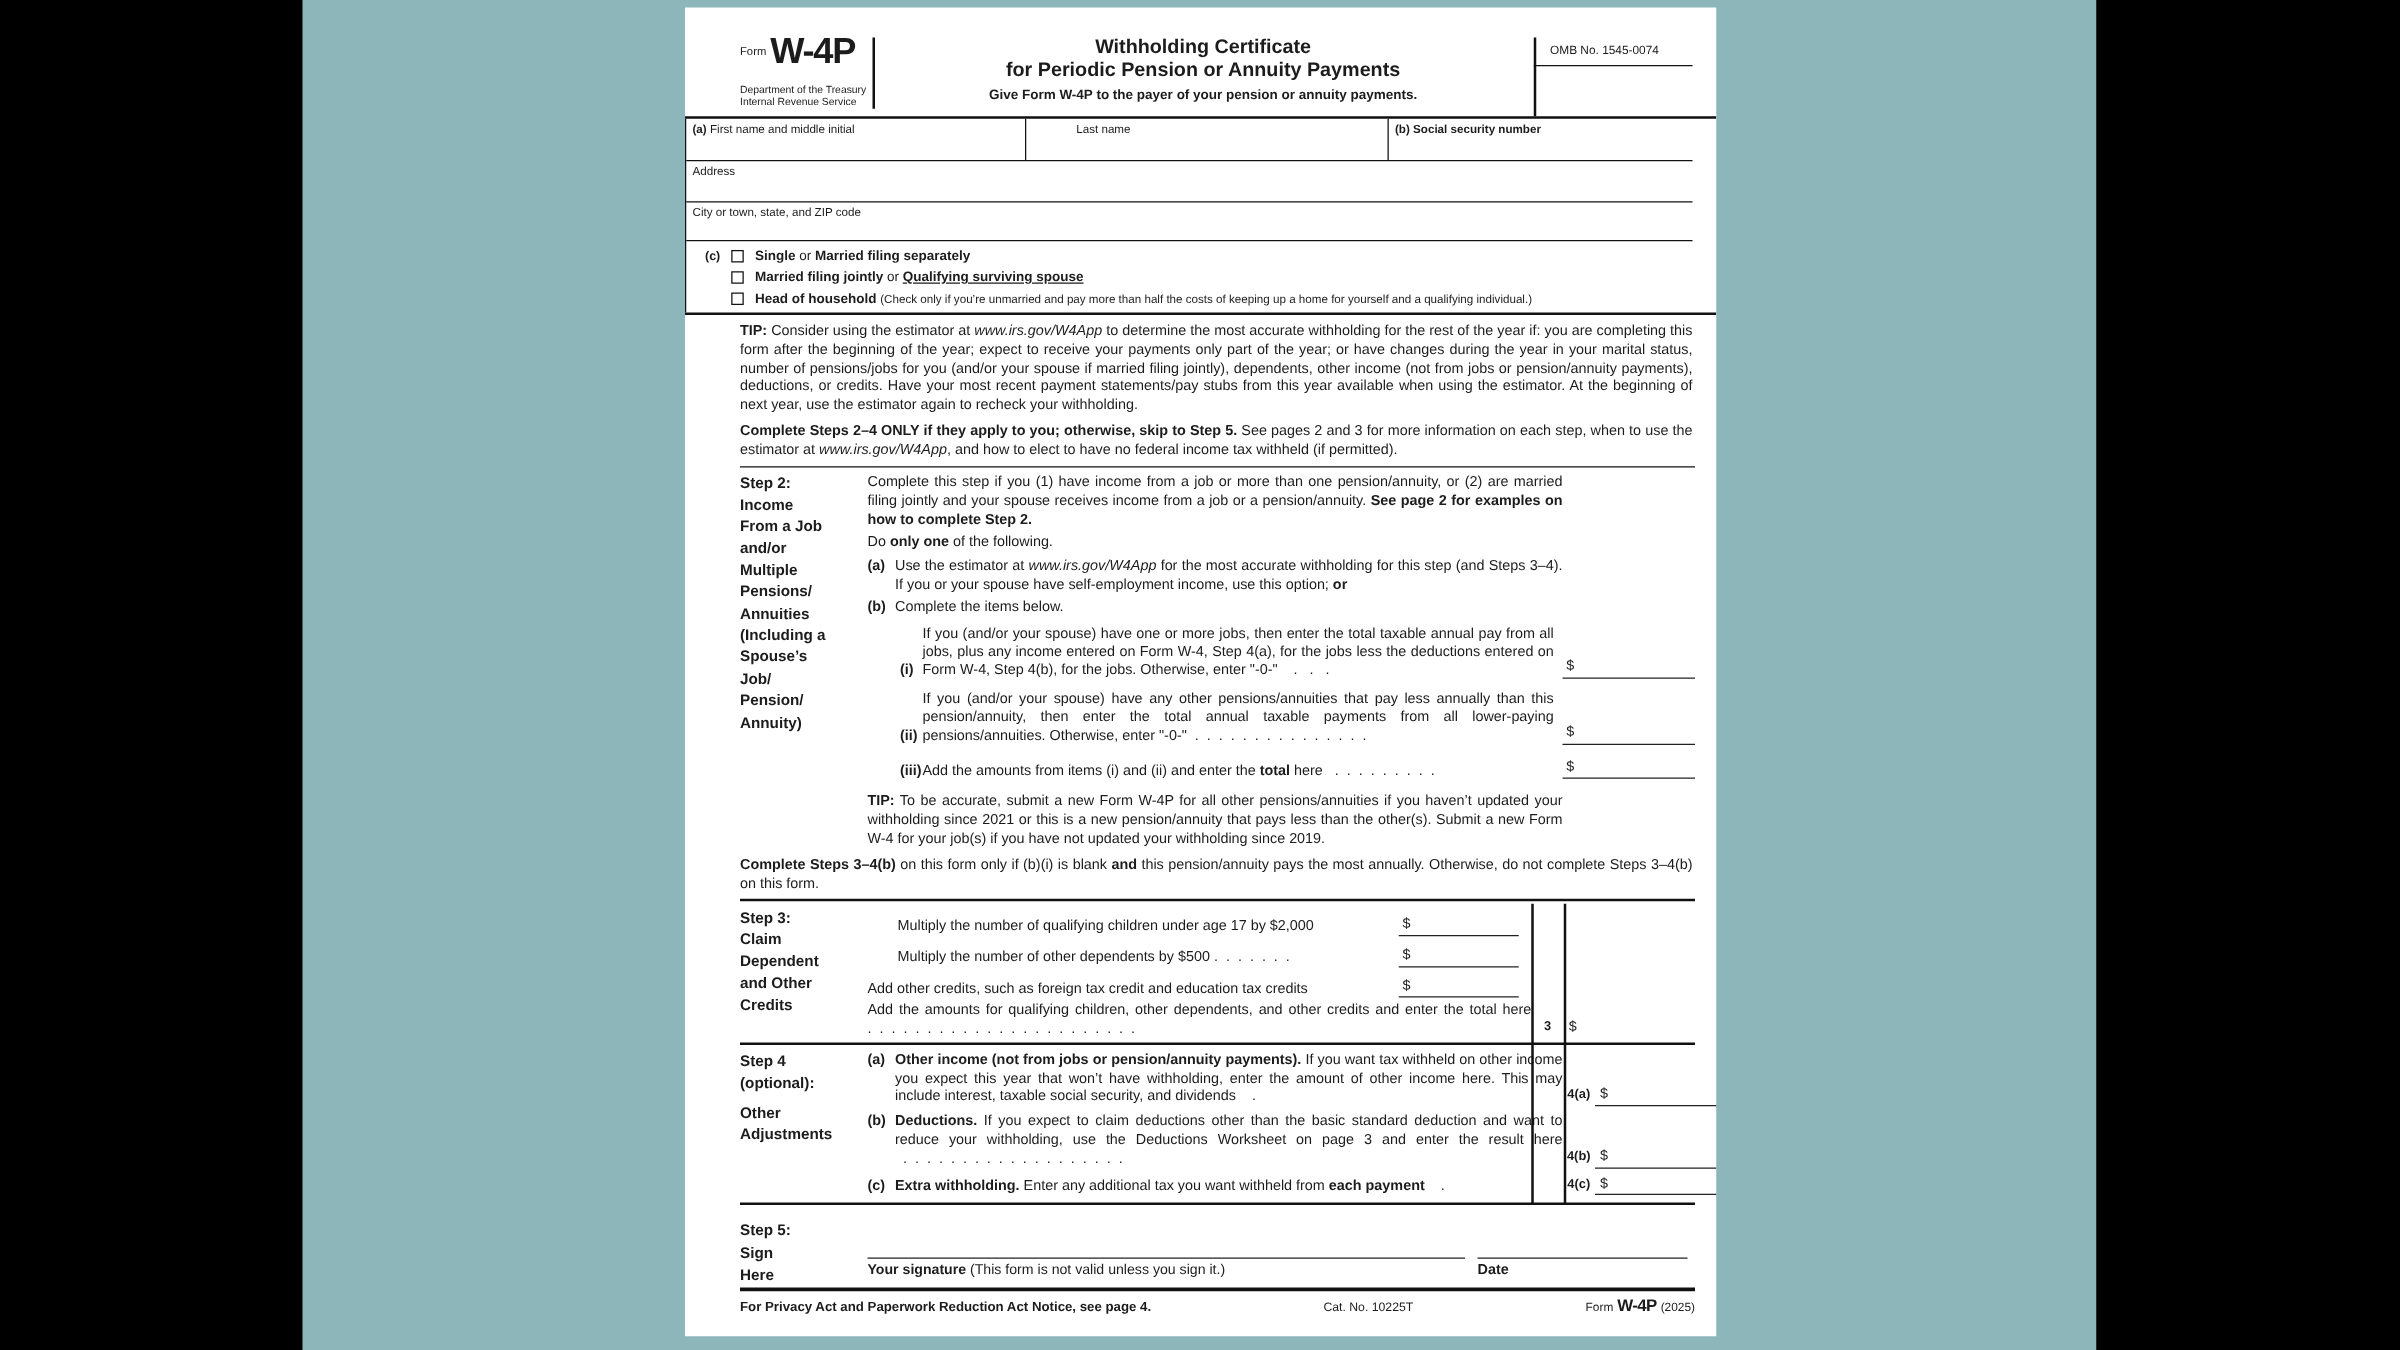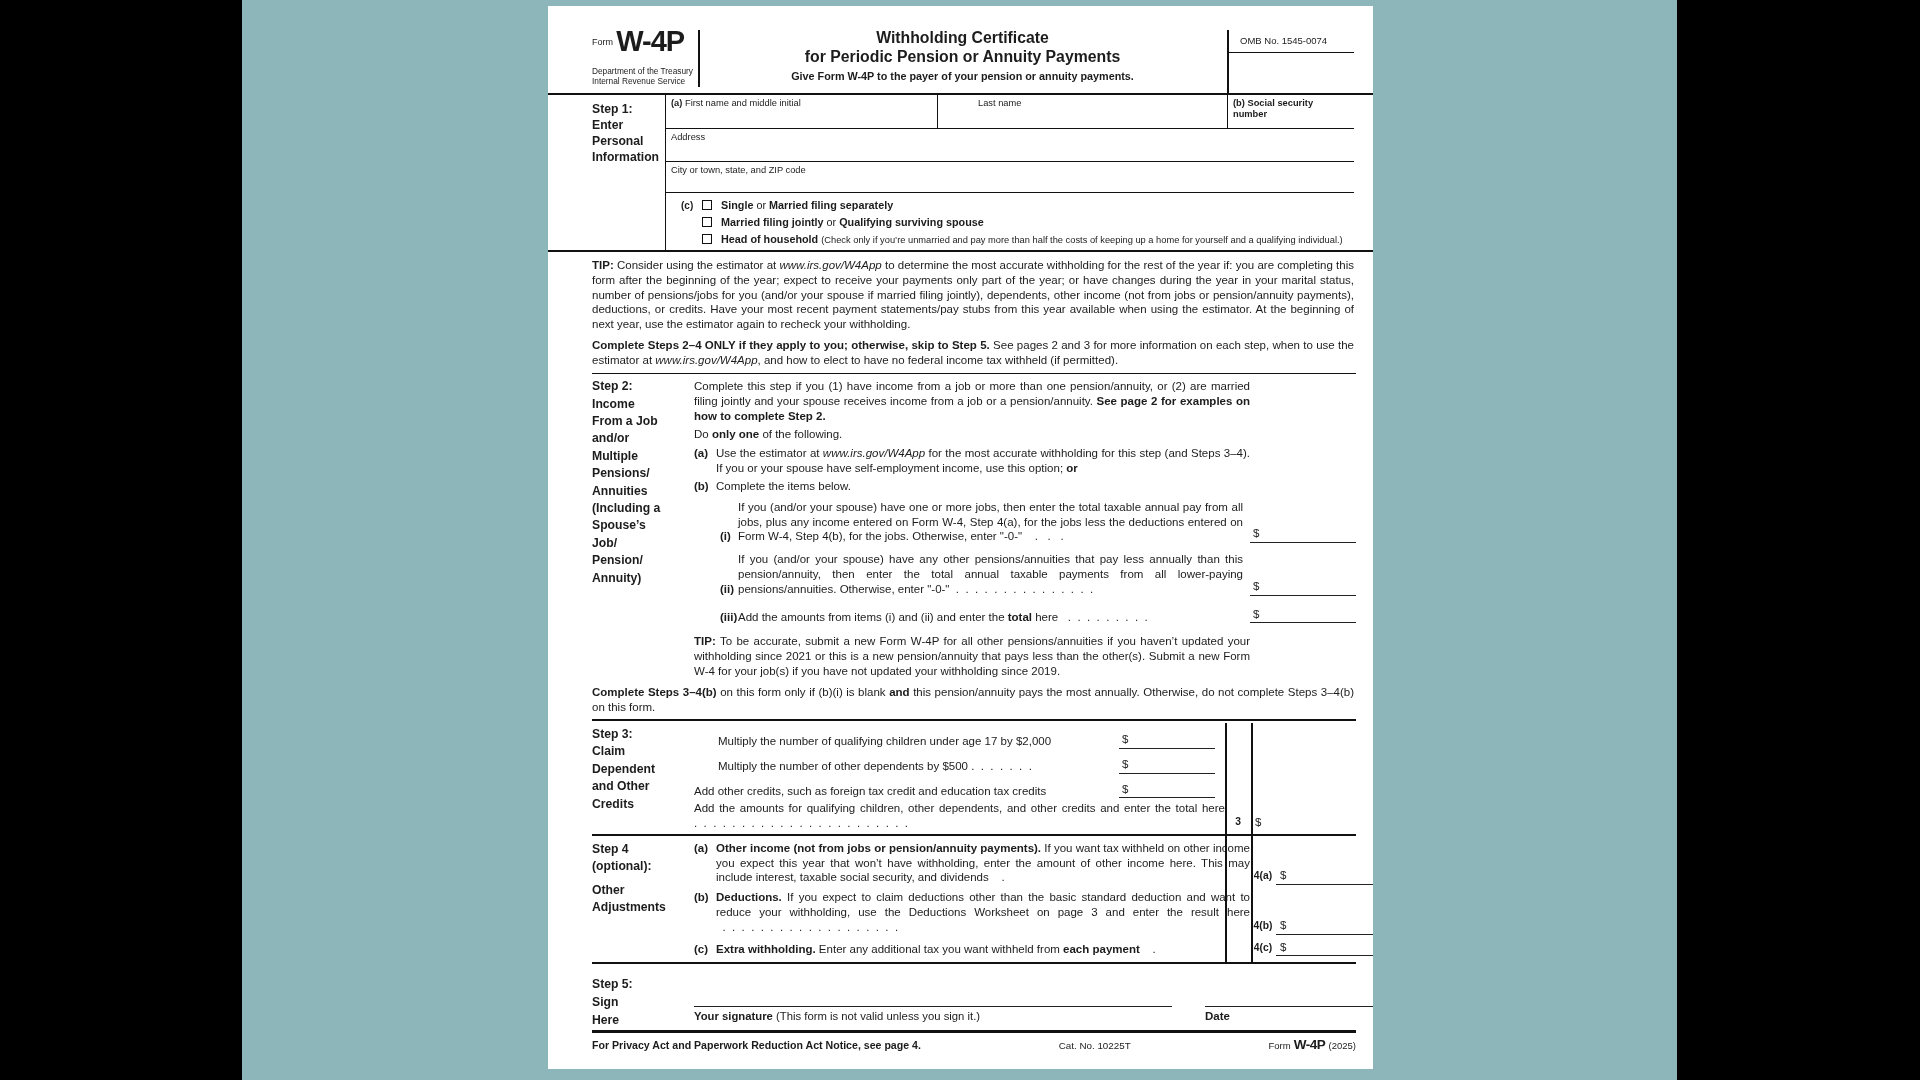--- a/index.html
+++ b/index.html
@@ -83,21 +83,21 @@
   .amt4{padding:0 0 1px 4px;}
   .amt4.lined{border-bottom:1.7px solid #222;}
   .flexline{display:flex;align-items:flex-end;}
   .ind{margin-left:24px;}
   .mid-amt{width:96px;margin-left:auto;margin-right:10px;border-bottom:1.7px solid #222;padding:0 0 1px 3px;}
   .sec3{display:flex;padding:5px 0 3px;border-bottom:2px solid #111;}
   .sec4{display:flex;padding:5px 0 6px;border-bottom:2.5px solid #111;}
   .jtxt{text-align:justify;}
 
   
-  .sec5{display:flex;padding:11px 0 0 44px;height:66px;}
+  .sec5{display:flex;padding:11px 23px 0 44px;height:66px;}
   .sec5 .sec-label div{line-height:18px;}
   .sig-body{flex:1;display:flex;align-items:flex-start;padding-top:31px;}
   .sig-col{width:478px;}
   .date-col{width:168px;margin-left:auto;}
   .write-line{height:0;border-top:1.8px solid #222;}
   .sig-lab{font-size:11.3px;padding-top:2px;}
   .date-lab{font-weight:700;font-size:11.5px;padding-top:2px;}
   .footrule{height:2.8px;background:#111;margin:0 17px 0 44px;}
   .footer{display:flex;align-items:baseline;padding:5px 17px 0 44px;}
   .foot-privacy{font-weight:700;font-size:10.6px;flex:0 0 auto;}
@@ -130,44 +130,38 @@
       </div>
       <div class="hdr-title">
         <div>Withholding Certificate</div>
         <div>for Periodic Pension or Annuity Payments</div>
       </div>
       <div class="hdr-give">Give Form W-4P to the payer of your pension or annuity payments.</div>
       <div class="omb">OMB No. 1545-0074</div>
     </div>
 
     <div class="s1">
-      <div class="s1-label">
-        <div class="step-title">Step 1:</div>
-        <div class="lbl-line">Enter</div>
-        <div class="lbl-line">Personal</div>
-        <div class="lbl-line">Information</div>
-      </div>
       <div class="s1-fields">
         <div class="row-names">
           <div class="cell cell-first"><span style="font-weight: 700;">(a)</span><span>   First name and middle initial</span></div>
           <div class="cell cell-last">Last name</div>
           <div class="cell cell-ssn"><span style="font-weight: 700;">(b)   Social security number</span></div>
         </div>
         <div class="row-address cell">Address</div>
         <div class="row-city cell">City or town, state, and ZIP code</div>
         <div class="row-marital">
           <div class="c-mark">(c)</div>
           <div class="checks">
             <div class="chk-row">
               <span class="chk-box"></span>
               <span class="chk-lab"><span style="font-weight: 700;">Single</span><span> or </span><span style="font-weight: 700;">Married filing separately</span></span>
             </div>
             <div class="chk-row">
               <span class="chk-box"></span>
-              <span class="chk-lab"><span style="font-weight: 700;">Married filing jointly</span><span> or </span><span style="font-weight: 700;">Qualifying surviving spouse</span></span>
+              <span class="chk-lab"><span style="font-weight: 700;">Married filing jointly</span><span> or </span><span style="font-weight: 700; text-decoration: underline;">Qualifying surviving spouse</span></span>
             </div>
             <div class="chk-row">
               <span class="chk-box"></span>
               <span class="chk-lab"><span style="font-weight: 700;">Head of household</span><span> </span><span class="rt-small">(Check only if you’re unmarried and pay more than half the costs of keeping up a home for yourself and a qualifying individual.)</span></span>
             </div>
           </div>
         </div>
       </div>
     </div>
 

